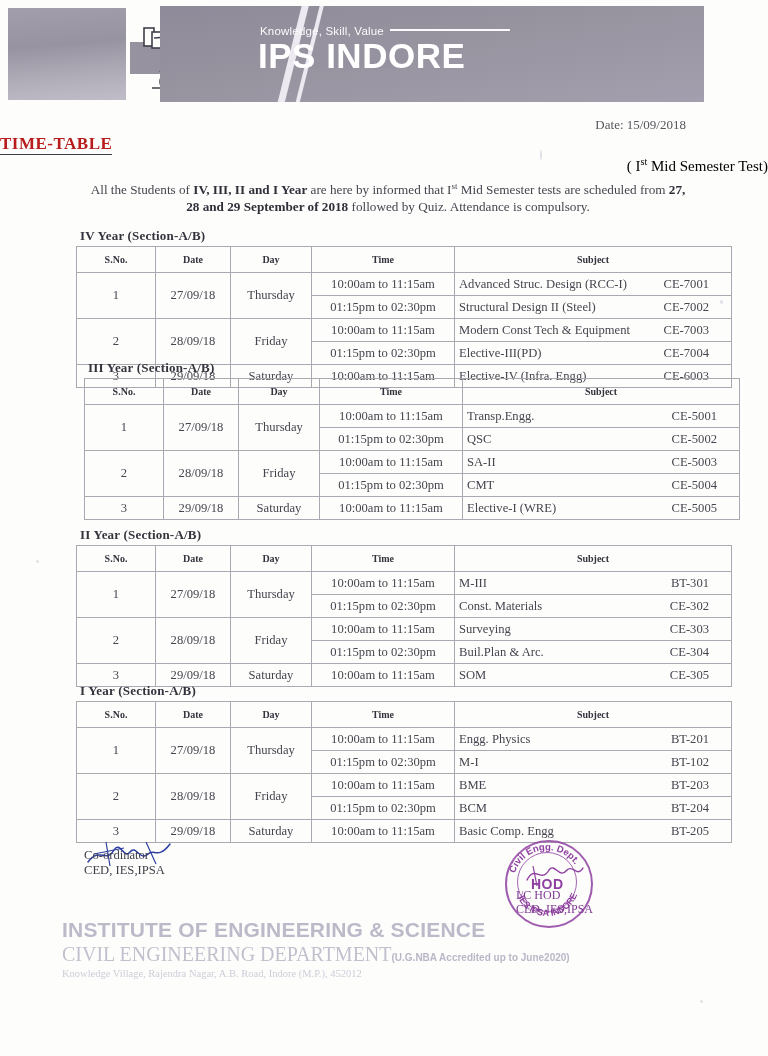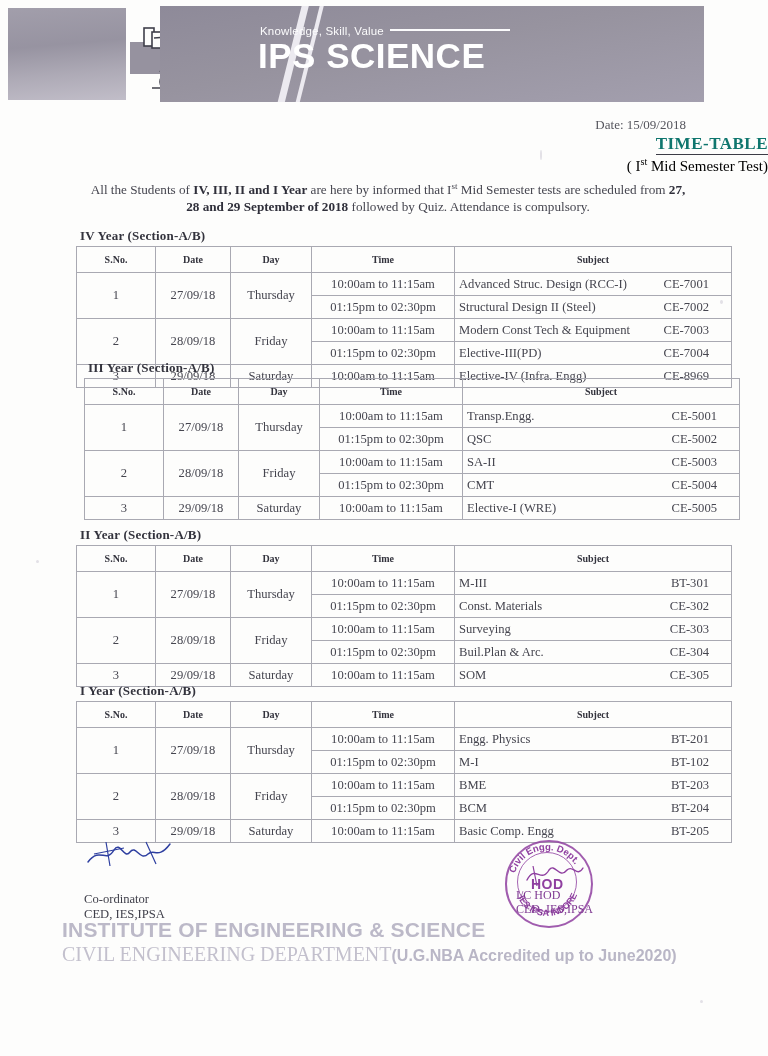--- a/index.html
+++ b/index.html
@@ -101,26 +101,25 @@
   .doc-date {
     position: absolute;
     right: 82px; top: 117px;
     font-size: 13px;
     color: #55555d;
     white-space: nowrap;
   }
   .doc-title {
     position: absolute;
     left: 0; right: 0; top: 134px;
-    text-align: right;
+    text-align: left;
     font-size: 17px;
     font-weight: bold;
     letter-spacing: .5px;
-    color: #0f766e;
-    padding-left: 40px;
+    color: #b91c1c;
   }
   .doc-title span {
     border-bottom: 1.6px solid #3c3c46;
     padding-bottom: 1px;
   }
   .doc-subtitle {
     position: absolute;
     left: 0; right: 0; top: 156px;
     text-align: right;
     font-size: 15px;
@@ -175,21 +174,21 @@
     display: flex;
     align-items: baseline;
     justify-content: space-between;
     gap: 6px;
   }
   .subj-name { text-align: left; white-space: nowrap; }
   .subj-code { white-space: nowrap; padding-right: 18px; }
   
   .sig-left {
     position: absolute;
-    left: 84px; top: 892px;
+    left: 84px; top: 848px;
     font-size: 12.6px;
     line-height: 15px;
     color: #3f3f4a;
   }
   .sig-scribble {
     position: absolute;
     left: 84px; top: 840px;
     width: 110px; height: 28px;
   }
   .stamp {
@@ -251,21 +250,21 @@
     opacity: .95;
   }
   .f-dept {
     font-size: 20px;
     color: #c3c0cd;
     margin-top: 1px;
     white-space: nowrap;
   }
   .f-dept .accred {
     font-family: "Liberation Sans", sans-serif;
-    font-size: 16px;
+    font-size: 10px;
     font-weight: bold;
     color: #b9b6c6;
   }
   .f-addr {
     font-size: 10.5px;
     color: #cfccd8;
     margin-top: 2px;
     line-height: 12px;
   }
   .speck {
@@ -299,21 +298,21 @@
 
     <div class="banner-main">
       <div class="banner-bar"></div>
       <div class="slash s1"></div>
       <div class="slash s2"></div>
     </div>
 
     <div class="tagline-top">
       <span>Knowledge, Skill, Value</span><span class="rule"></span>
     </div>
-    <div class="brand">IPS SCIENCE</div>
+    <div class="brand">IPS INDORE</div>
   </div>
 
   <div class="doc-date">Date: 15/09/2018</div>
 
   <div class="doc-title">
     <span>TIME-TABLE</span>
   </div>
 
   <div class="doc-subtitle">
     <span>( I</span><sup>st</sup><span> Mid Semester Test)</span>
@@ -377,21 +376,21 @@
             </td>
           </tr>
           <tr>
             <td class="c-sno" rowspan="1">3</td>
             <td class="c-date" rowspan="1">29/09/18</td>
             <td class="c-day" rowspan="1">Saturday</td>
             <td class="c-time">10:00am  to 11:15am</td>
             <td class="c-subj">
               <div class="subj-wrap">
                 <span class="subj-name">Elective-IV (Infra. Engg)</span>
-                <span class="subj-code">CE-8969</span>
+                <span class="subj-code">CE-6003</span>
               </div>
             </td>
           </tr>
         </tbody>
       </table>
   </div>
   <div class="section" id="sec1" style="top:360px;margin-left:8px;">
     <div class="section-label">III Year (Section-A/B)</div>
     <table class="tt">
         <tbody>
@@ -629,19 +628,20 @@
       <div>I/C HOD</div>
       <div>CED, IES,IPSA</div>
     </div>
   </div>
 
   <div class="footer">
     <div class="f-inst">INSTITUTE OF ENGINEERING &amp; SCIENCE</div>
     <div class="f-dept">
       <span>CIVIL ENGINEERING DEPARTMENT</span><span class="accred">(U.G.NBA Accredited up to  June2020)</span>
     </div>
+    <div class="f-addr">Knowledge Village, Rajendra Nagar, A.B. Road, Indore (M.P.), 452012</div>
   </div>
 
   <div class="speck" style="left:36px;  top:560px; width:3px; height:3px;"></div>
   <div class="speck" style="left:720px; top:300px; width:3px; height:4px;"></div>
   <div class="speck" style="left:540px; top:150px; width:2px; height:10px;"></div>
   <div class="speck" style="left:700px; top:1000px;width:3px; height:3px;"></div>
 </div>
 
 </body></html>

